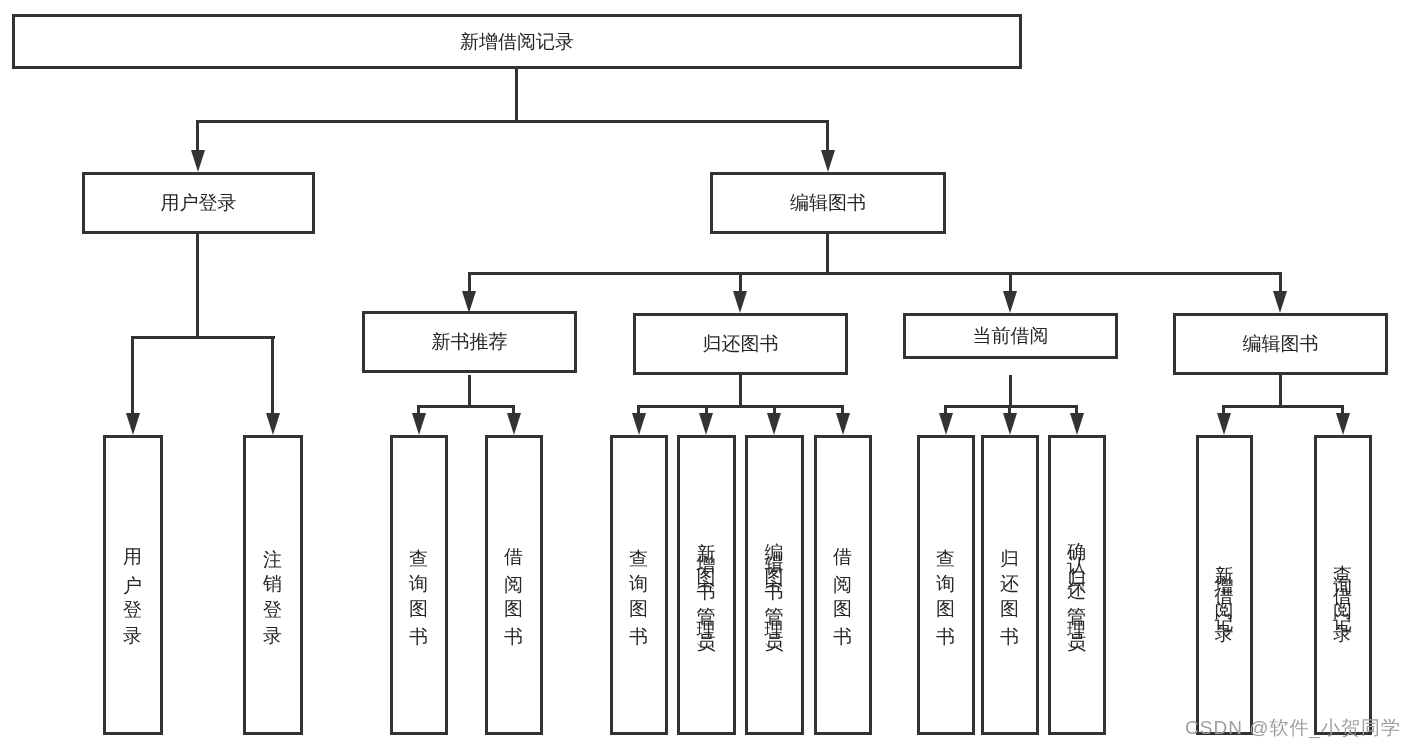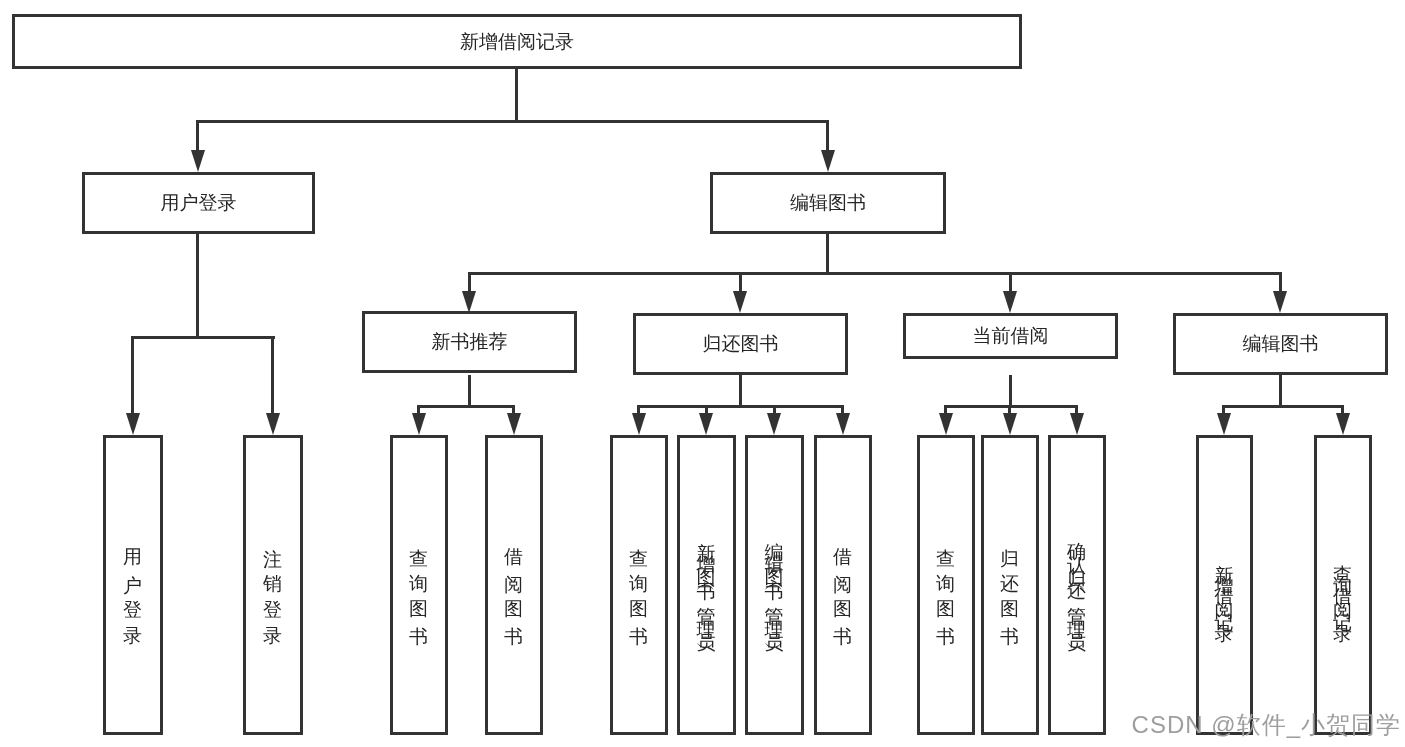--- a/index.html
+++ b/index.html
@@ -28,21 +28,21 @@
   .vl{position:absolute;width:3px;background:#333333;}
   .hl{position:absolute;height:3px;background:#333333;}
   .ar{
     position:absolute;width:0;height:0;
     border-left:7px solid transparent;
     border-right:7px solid transparent;
     border-top:22px solid #333333;
   }
   .watermark{
     position:absolute;right:4px;bottom:6px;
-    font-size:24px;color:#9e9e9e;letter-spacing:1px;
+    font-size:19px;color:#9e9e9e;letter-spacing:1px;
     white-space:nowrap;
   }
 </style>
 </head>
 <body>
 
 <div class="box" style="left:12px;top:14px;width:1010px;height:55px;">
   <span>新增借阅记录</span>
 </div>
 

